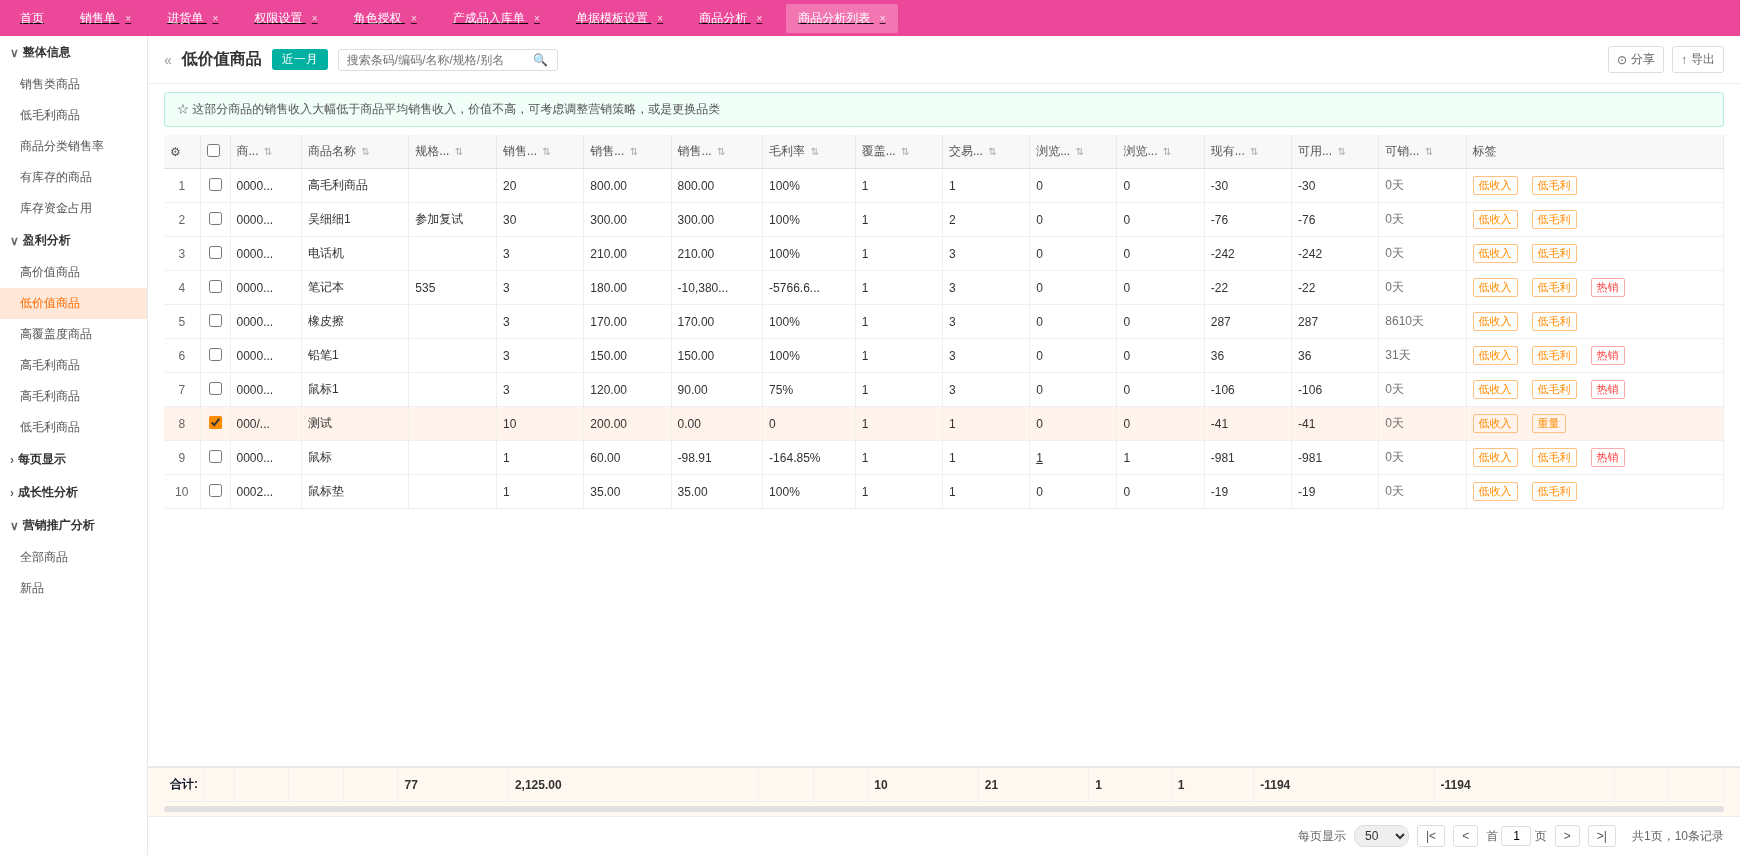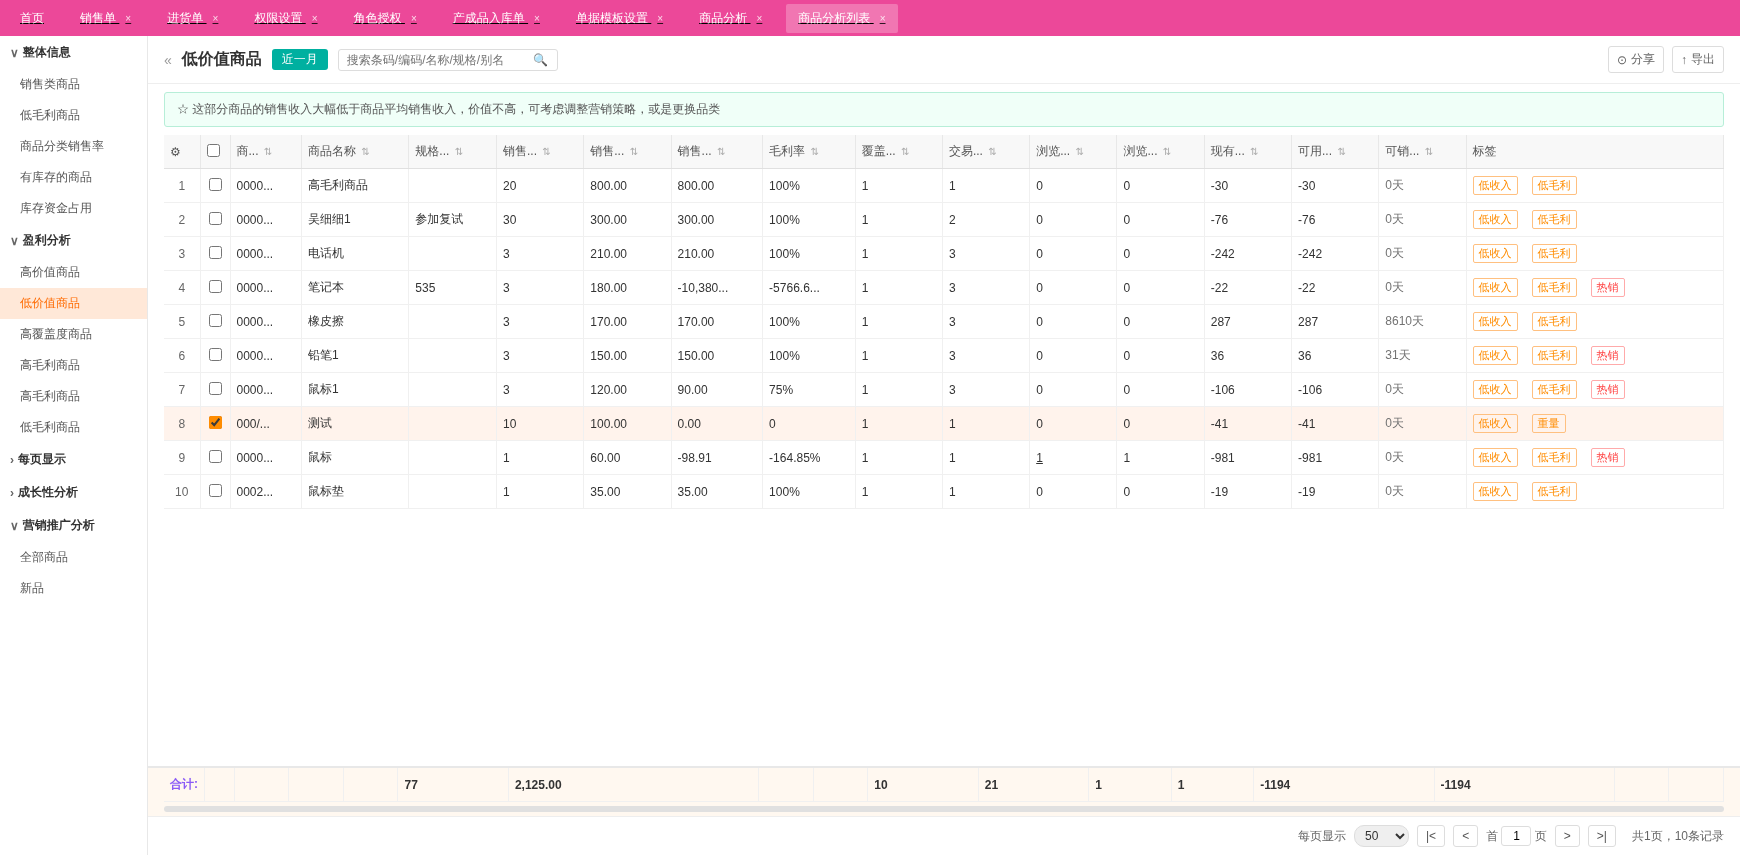--- a/index.html
+++ b/index.html
@@ -474,21 +474,21 @@
     <td class="days-badge">0天</td>
     <td><span class="tag-badge tag-low-income">低收入</span><span class="tag-badge tag-low-profit">低毛利</span><span class="tag-badge tag-hot">热销</span></td>
   </tr>
             <tr class="highlighted">
     <td style="text-align:center; color:#666;">8</td>
     <td class="checkbox-cell"><input type="checkbox" checked="" style="accent-color: rgb(255, 140, 0);"></td>
     <td>000/...</td>
     <td>测试</td>
     <td></td>
     <td>10</td>
-    <td>100.00</td>
+    <td>200.00</td>
     <td>0.00</td>
     <td>0</td>
     <td>1</td>
     <td>1</td>
     <td><span>0</span></td>
     <td>0</td>
     <td>-41</td>
     <td>-41</td>
     <td class="days-badge">0天</td>
     <td><span class="tag-badge tag-low-income">低收入</span><span class="tag-badge tag-weight">重量</span></td>
@@ -532,21 +532,21 @@
     <td><span class="tag-badge tag-low-income">低收入</span><span class="tag-badge tag-low-profit">低毛利</span></td>
   </tr>
           </tbody>
       </table>
     </div>
 
     <div class="footer-bar">
       <table style="width:100%; min-width:1400px; border-collapse:collapse;">
         <tbody>
           <tr>
-            <td style="width:36px; padding:8px 6px; font-weight:bold; color:#8b5cf6;">合计:</td>
+            <td style="width:36px; padding:8px 6px; font-weight:bold; color:#0f172a;">合计:</td>
             <td style="width:30px;"></td>
             <td style="padding:8px 6px;"></td>
             <td style="padding:8px 6px;"></td>
             <td style="padding:8px 6px;"></td>
             <td style="padding:8px 6px; font-weight:bold;">77</td>
             <td style="padding:8px 6px; font-weight:bold;">2,125.00</td>
             <td style="padding:8px 6px;"></td>
             <td style="padding:8px 6px;"></td>
             <td style="padding:8px 6px; font-weight:bold;">10</td>
             <td style="padding:8px 6px; font-weight:bold;">21</td>

